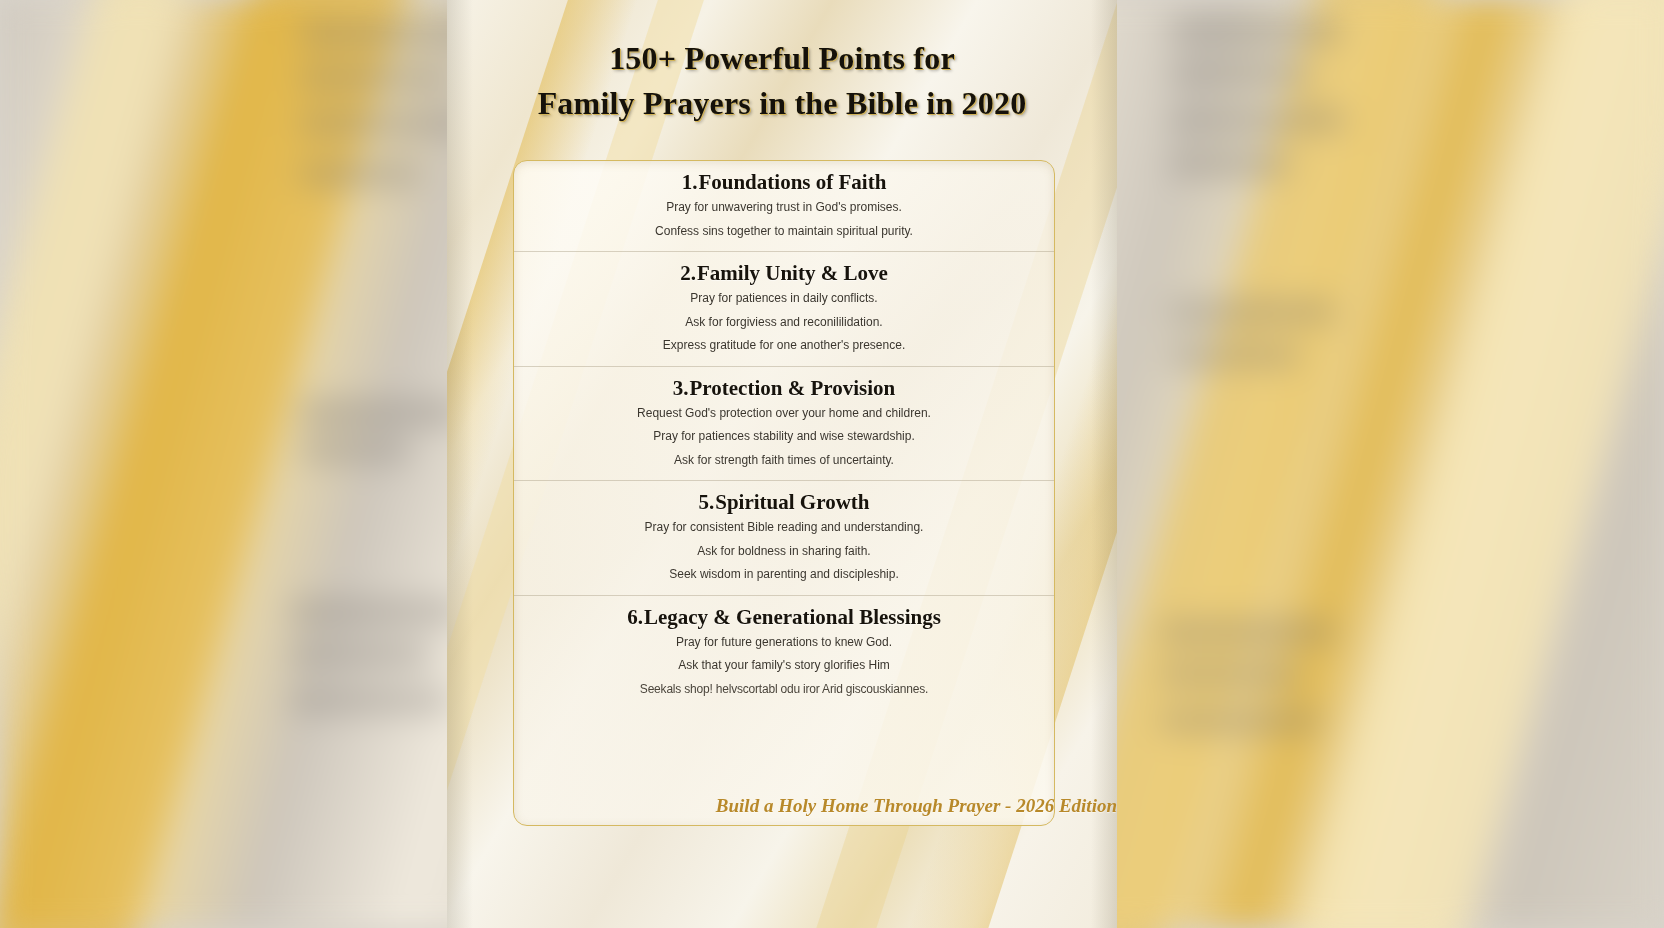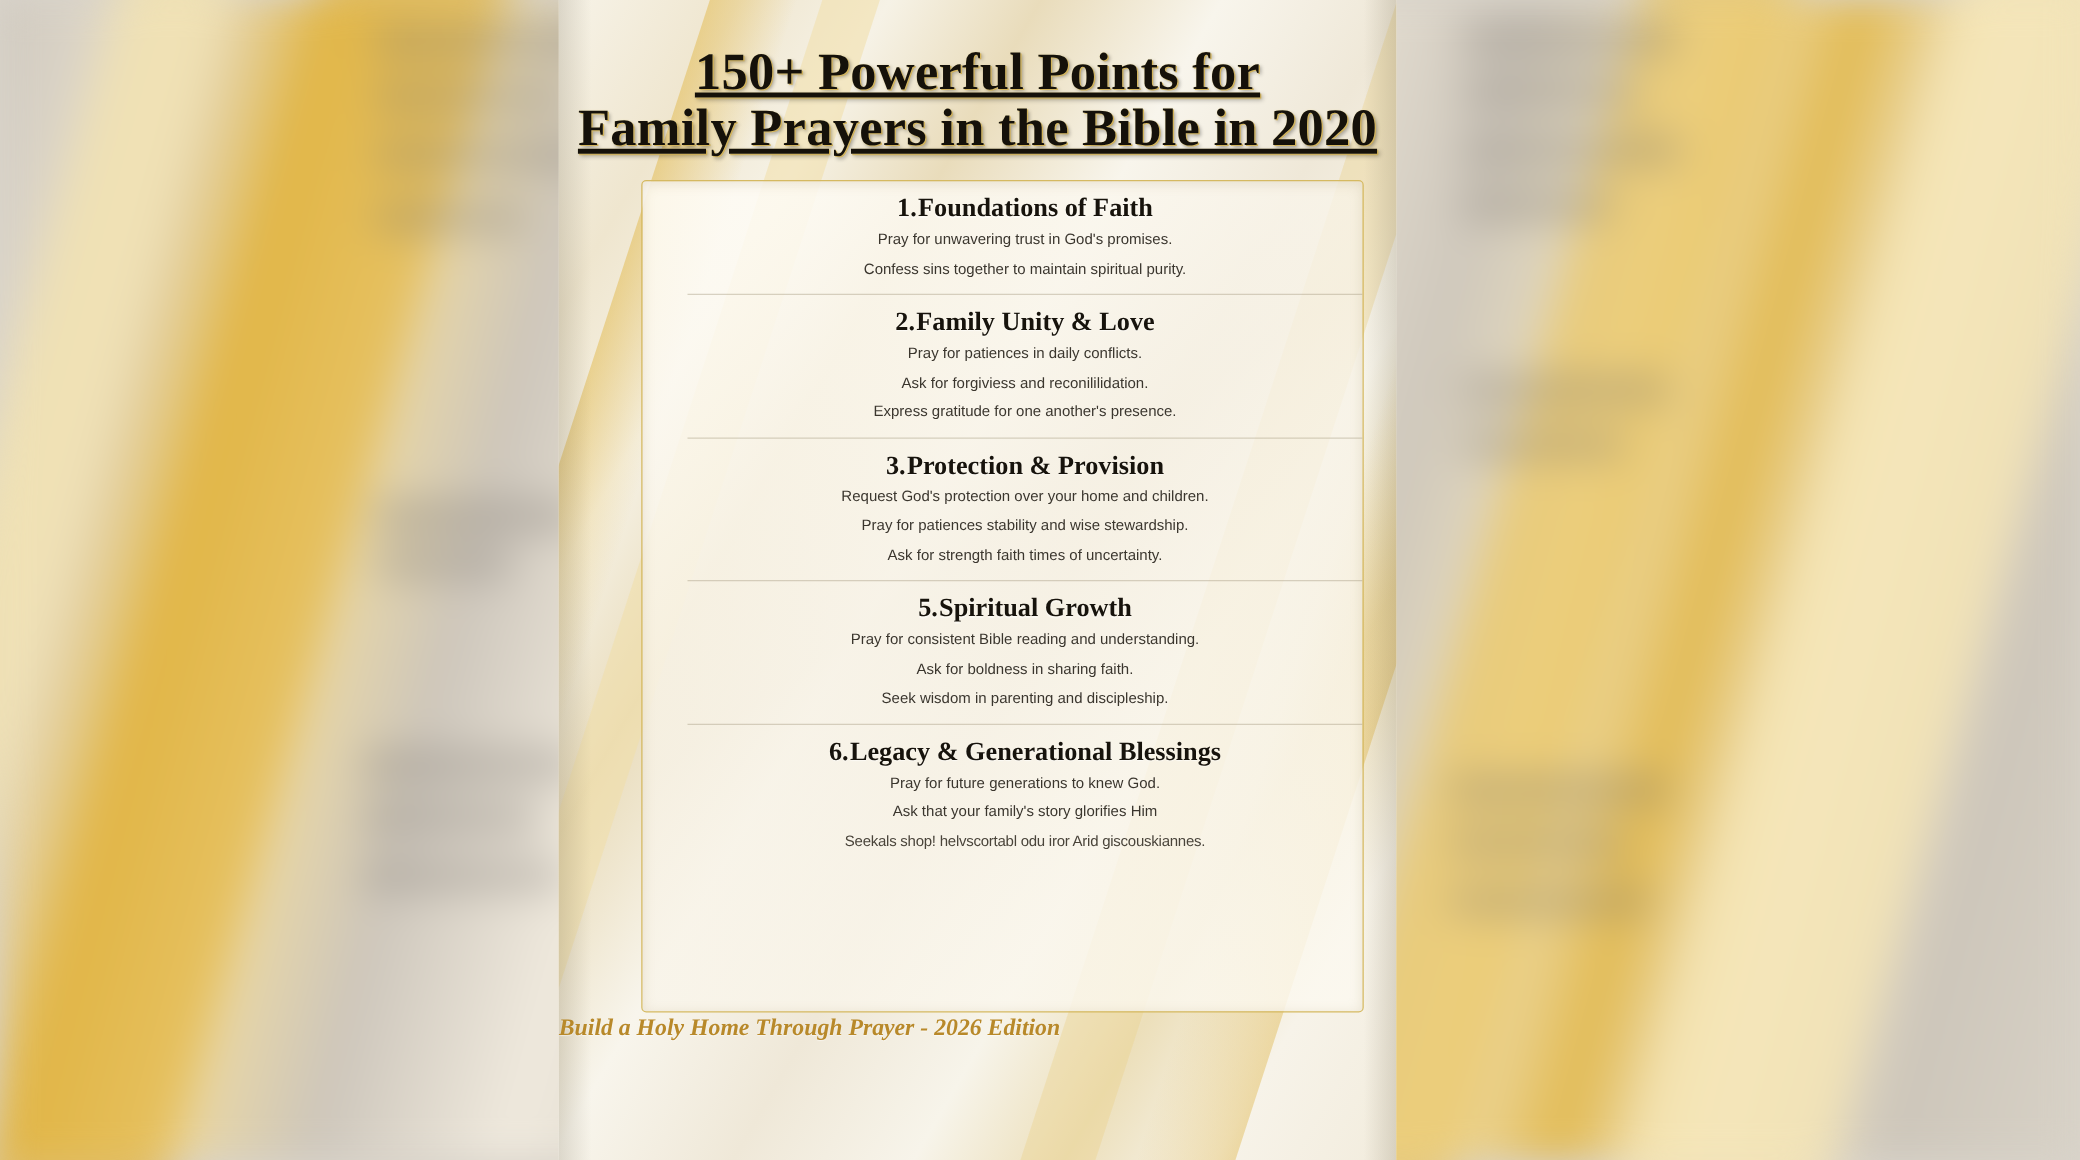--- a/index.html
+++ b/index.html
@@ -81,46 +81,44 @@
     position: absolute;
     top: 36px;
     left: 0;
     width: 100%;
     text-align: center;
     z-index: 5;
   }
   #title-block .line {
     font-family: "Liberation Serif", serif;
     font-weight: bold;
-    font-size: 42px;
+    font-size: 32px;
     line-height: 45px;
     color: #15110a;
     letter-spacing: 0.2px;
     text-shadow:
       0 0 1px #f3e3a8,
       1px 1px 0 #cfae52,
       2px 2px 3px rgba(0,0,0,0.30);
-    text-decoration: underline;
   }
 
   #content-card {
     position: absolute;
     left: 66px;
-    top: 144px;
+    top: 160px;
     width: 540px;
     height: 664px;
     border: 1.5px solid #d5b961;
-    border-radius: 4px;
+    border-radius: 14px;
     background: linear-gradient(145deg,
         rgba(255,253,247,0.88) 0%,
         rgba(247,242,230,0.80) 45%,
         rgba(252,249,240,0.86) 100%);
     box-shadow: 0 2px 10px rgba(150,130,80,0.18) inset;
     overflow: hidden;
-    padding-left: 36px;
   }
 
   .section {
     padding: 8px 10px 8px;
     text-align: center;
     border-bottom: 1px solid rgba(170,160,135,0.45);
   }
   .section:last-child { border-bottom: none; }
 
   .section-head {
@@ -142,23 +140,23 @@
     text-shadow: 0 0 1px rgba(255,255,255,0.5);
   }
   .section-line.ghosted {
     color: #4a4439;
     letter-spacing: -0.2px;
   }
 
   #footer-note {
     position: absolute;
     left: 0;
-    top: 812px;
+    top: 795px;
     width: 100%;
-    text-align: left;
+    text-align: right;
     font-family: "Liberation Serif", serif;
     font-style: italic;
     font-weight: bold;
     font-size: 19px;
     color: #b8892a;
     text-shadow: 0 1px 1px rgba(255,255,255,0.55);
   }
 
   
   #poster .edge-l, #poster .edge-r {

